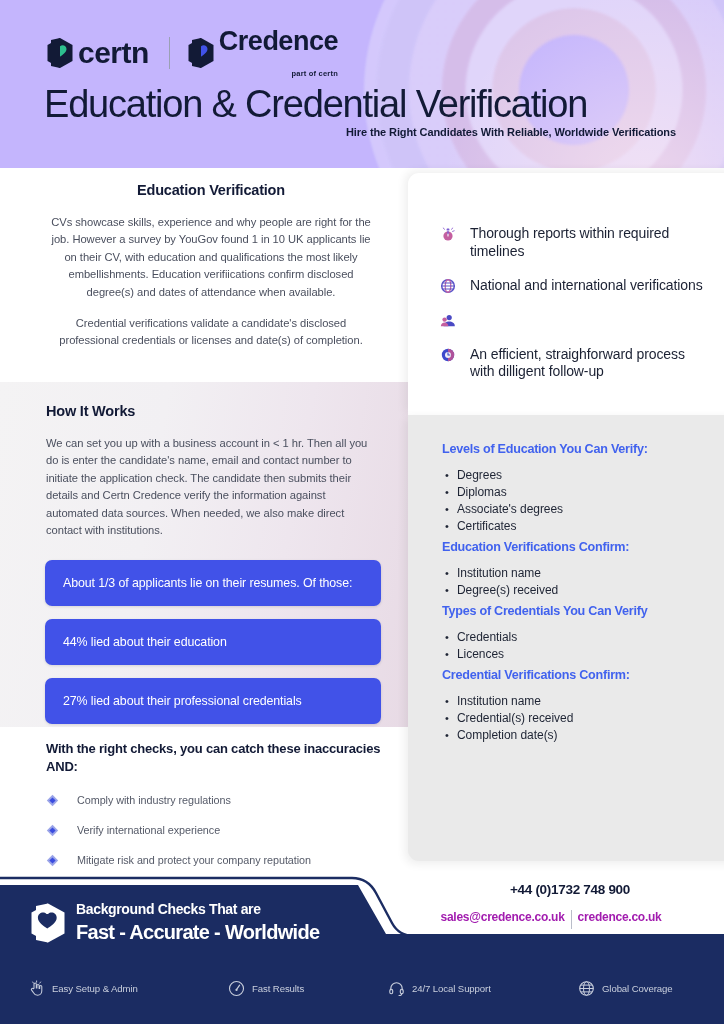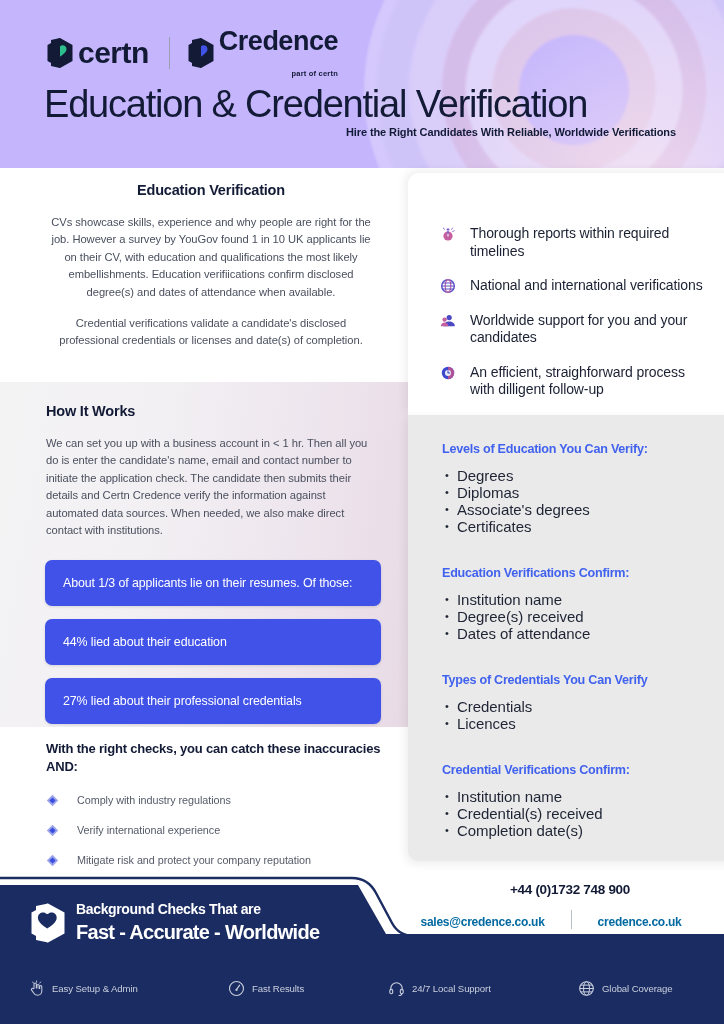--- a/index.html
+++ b/index.html
@@ -122,28 +122,28 @@
   .reports-title { font-size:13.5px; font-weight:bold; color:#121A36; letter-spacing:-.2px; }
   .report-row { display:flex; align-items:flex-start; margin-top:17px; }
   .report-ico { width:16px; height:16px; flex:none; margin-right:14px; margin-top:1px; }
   .report-text { font-size:14px; line-height:17.5px; color:#1b2133; letter-spacing:-.1px; width:236px;}
 
   .blue-h {
     font-size:12.6px; font-weight:bold; color:#4162EE; letter-spacing:-.25px;
   }
   .bul-list { list-style:none; margin-top:11px; }
   .bul-list li {
-    font-size:15px; line-height:17px; color:#1e2434; padding-left:15px;
+    font-size:12px; line-height:17px; color:#1e2434; padding-left:15px;
     position:relative; letter-spacing:-.05px;
   }
   .bul-list li::before {
     content:"•"; position:absolute; left:3px; top:-0.5px; font-size:11px; color:#1e2434;
   }
   #verify-block { position:absolute; left:442px; top:442px; width:280px; }
-  .blue-group + .blue-group { margin-top:31px; }
+  .blue-group + .blue-group { margin-top:5px; }
 
   
   .footer-wrap { position:absolute; left:0; top:875px; width:724px; height:149px; }
   .footer-white { position:absolute; inset:0; background:#ffffff; }
   .footer-navy {
     position:absolute; left:0; top:0; width:724px; height:149px;
     background:#1B2C62;
     clip-path: polygon(0 10px, 358px 10px, 386px 59px, 724px 59px, 724px 149px, 0 149px);
   }
   .footer-outline {
@@ -154,22 +154,22 @@
   .footer-tag { position:absolute; left:76px; top:900px; color:#ffffff; }
   .footer-tag .l1 { font-size:14px; font-weight:bold; letter-spacing:-.35px; line-height:19px;}
   .footer-tag .l2 { font-size:20px; font-weight:bold; letter-spacing:-.7px; line-height:25px; margin-top:1px;}
 
   .footer-phone {
     position:absolute; left:440px; top:882px; width:260px; text-align:center;
     font-size:13.5px; font-weight:bold; color:#121A36; letter-spacing:-.3px;
   }
   .footer-contact {
     position:absolute; left:398px; top:910px; width:306px;
-    display:flex; align-items:flex-end; justify-content:center; gap:26px;
-    font-size:12px; font-weight:bold; color:#0369a1; letter-spacing:-.25px;
+    display:flex; align-items:flex-start; justify-content:center; gap:6px;
+    font-size:12px; font-weight:bold; color:#a21caf; letter-spacing:-.25px;
   }
   .footer-contact .vdiv { width:1px; height:19px; background:#b9bdc9; }
 
   .footer-feats {
     position:absolute; left:0; top:972px; width:724px; height:32px;
     display:flex; align-items:center;
   }
   .feat { display:flex; align-items:center; color:#c9cfdd; font-size:9.6px; letter-spacing:-.1px; }
   .feat .fi { width:17px; height:17px; flex:none; margin-right:7px; }
   #feat0 { position:absolute; left:28px; }
@@ -303,21 +303,20 @@
 
     <div class="report-row">
       <span class="report-ico">
         <svg viewBox="0 0 16 16" width="16" height="16">
           <circle cx="9.2" cy="4.6" r="2.6" fill="#4A49C4"></circle>
           <path d="M3.6 13.2 c0-3 2.6-4.6 5.6-4.6 s5.6 1.6 5.6 4.6 z" fill="#4A49C4"></path>
           <circle cx="4.6" cy="6.6" r="2.2" fill="#C45FA0"></circle>
           <path d="M0.8 13.2 c0-2.4 1.9-3.8 3.8-3.8 s3.8 1.4 3.8 3.8 z" fill="#C45FA0"></path>
         </svg>
       </span>
-      <span class="report-text">Worldwide support for you and your candidates</span>
     </div>
 
     <div class="report-row">
       <span class="report-ico">
         <svg viewBox="0 0 16 16" width="16" height="16">
           <circle cx="8" cy="8" r="6.2" fill="#3D49CC"></circle>
           <path d="M8 1.8 a6.2 6.2 0 0 1 0 12.4 z" fill="#B0529A"></path>
           <circle cx="8" cy="8" r="3" fill="#EDEDF7"></circle>
           <path d="M8 8 v-2.2 M8 8 h1.8" stroke="#3D49CC" stroke-width="1.1" stroke-linecap="round"></path>
         </svg>
@@ -336,21 +335,20 @@
         <li>Associate's degrees</li>
         <li>Certificates</li>
       </ul>
     </div>
 
     <div class="blue-group">
       <div class="blue-h">Education Verifications Confirm:</div>
       <ul class="bul-list">
         <li>Institution name</li>
         <li>Degree(s) received</li>
-        <li>Dates of attendance</li>
       </ul>
     </div>
 
     <div class="blue-group">
       <div class="blue-h">Types of Credentials You Can Verify</div>
       <ul class="bul-list">
         <li>Credentials</li>
         <li>Licences</li>
       </ul>
     </div>

